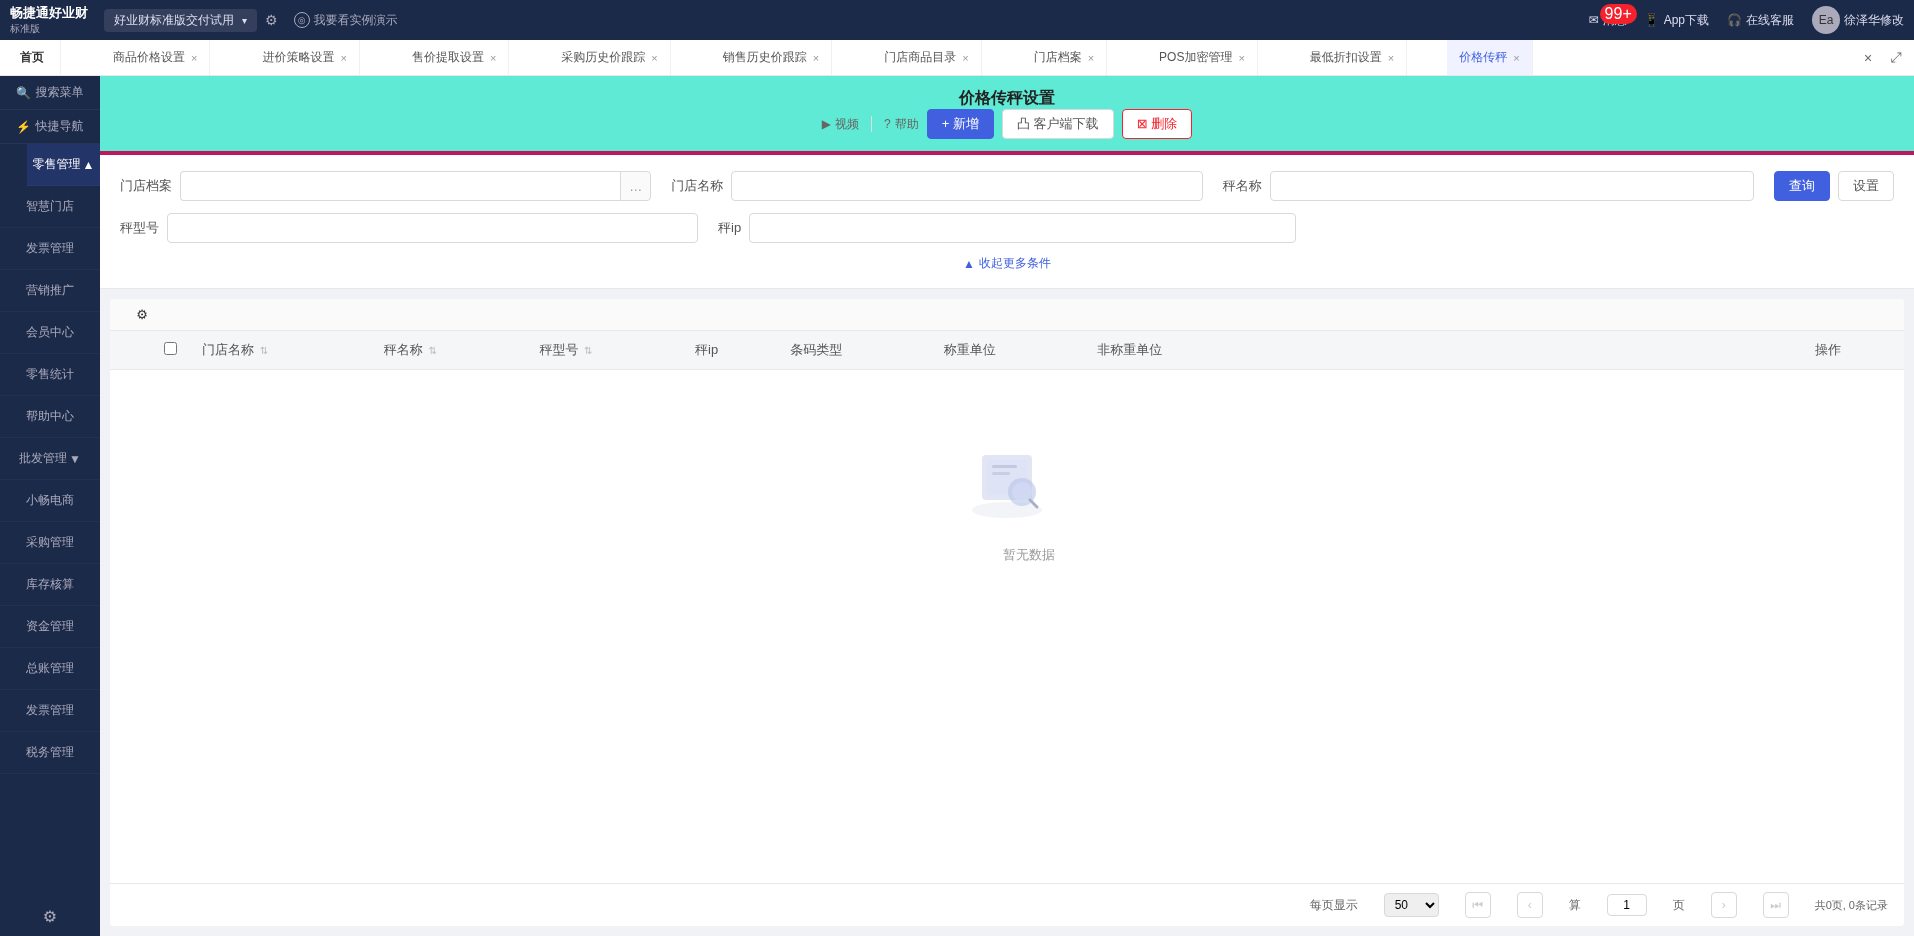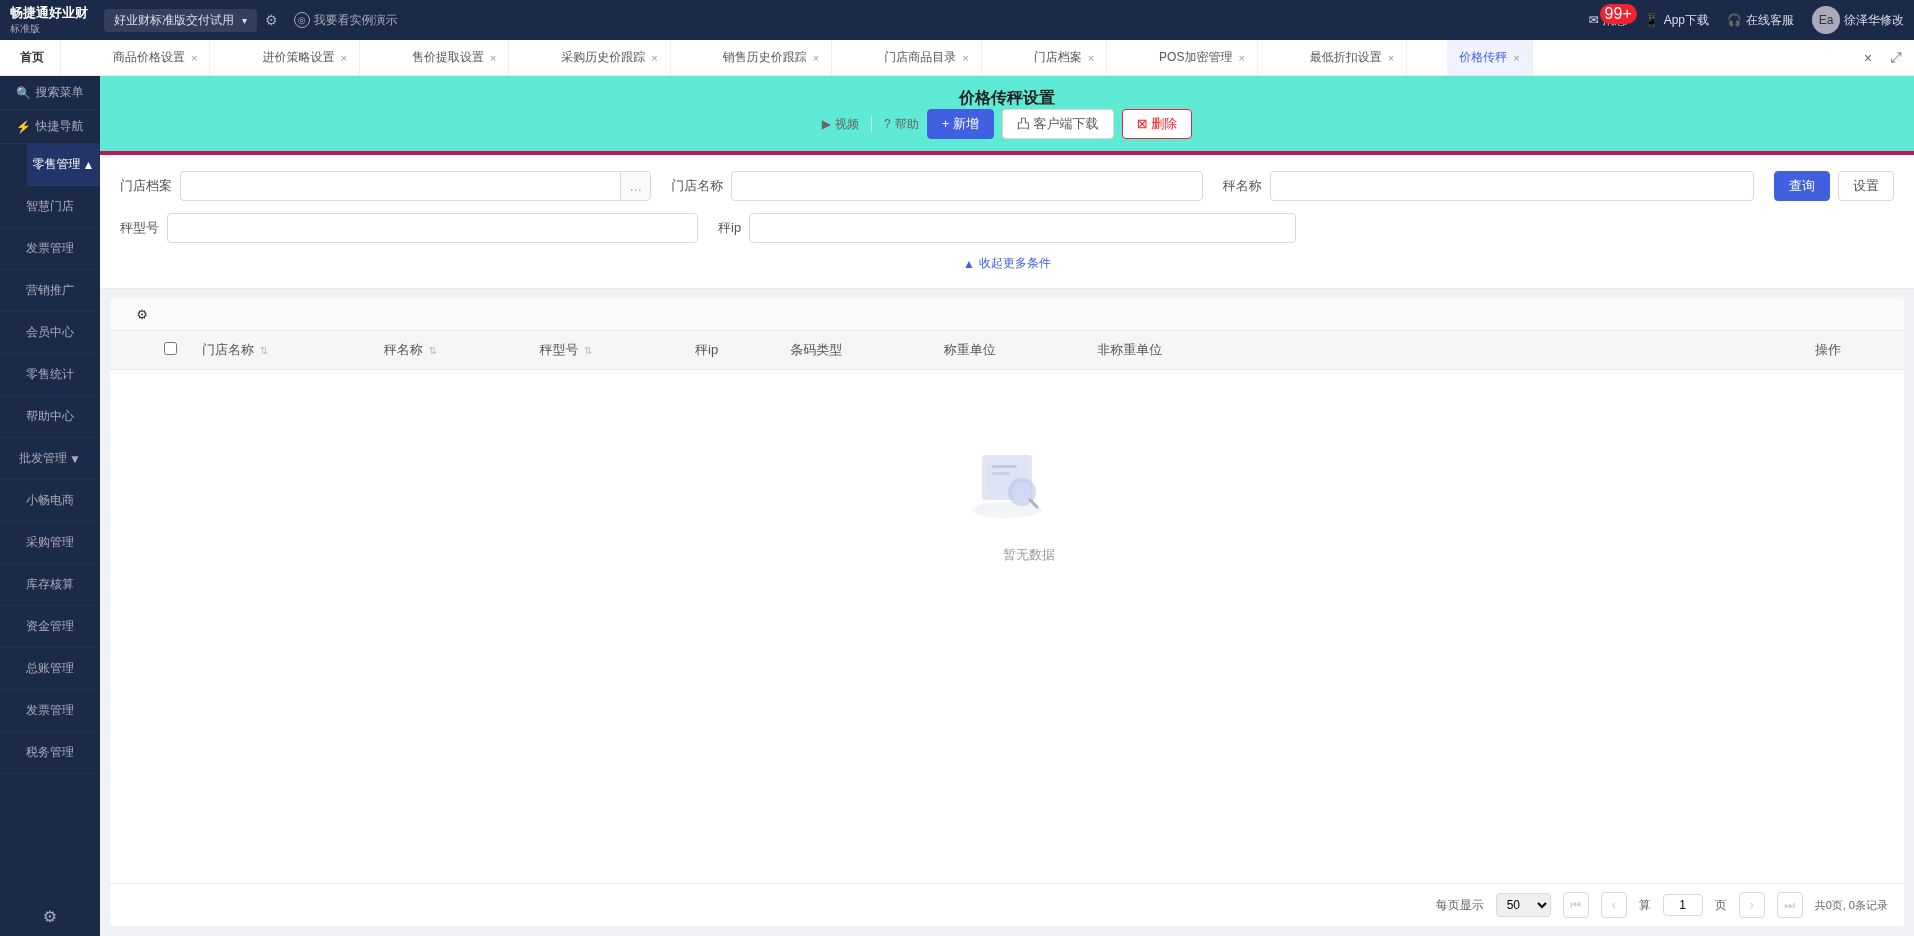--- a/index.html
+++ b/index.html
@@ -80,21 +80,21 @@
     thead th.sortable { cursor: pointer; }
     .col-checkbox { width: 40px; text-align: center; }
     .col-settings { width: 40px; text-align: center; }
 
     
     .empty-state { display: flex; flex-direction: column; align-items: center; justify-content: center; flex: 1; padding: 60px 0; }
     .empty-icon { width: 100px; height: 100px; margin-bottom: 16px; }
     .empty-text { color: #999; font-size: 13px; margin-left: 44px; }
 
     
-    .pagination { display: flex; align-items: center; justify-content: flex-end; padding: 8px 16px; background: #fff; border-top: 1px solid #e8e8e8; gap: 12px; flex-shrink: 0; }
+    .pagination { display: flex; align-items: center; justify-content: flex-end; padding: 8px 16px; background: #fff; border-top: 1px solid #e8e8e8; gap: 26px; flex-shrink: 0; }
     .pagination-label { color: #666; font-size: 12px; }
     .page-size-select { border: 1px solid #d9d9d9; border-radius: 4px; padding: 3px 6px; font-size: 12px; cursor: pointer; }
     .page-nav-btn { width: 26px; height: 26px; display: flex; align-items: center; justify-content: center; border: 1px solid #d9d9d9; border-radius: 4px; cursor: pointer; color: #666; font-size: 12px; background: #fff; }
     .page-nav-btn.disabled { color: #ccc; cursor: not-allowed; }
     .page-input { width: 40px; border: 1px solid #d9d9d9; border-radius: 4px; padding: 3px 6px; font-size: 12px; text-align: center; }
     .page-info { color: #666; font-size: 11px; }
 
     .sort-arrow { font-size: 10px; color: #bbb; margin-left: 2px; }
   </style>
 </head>

